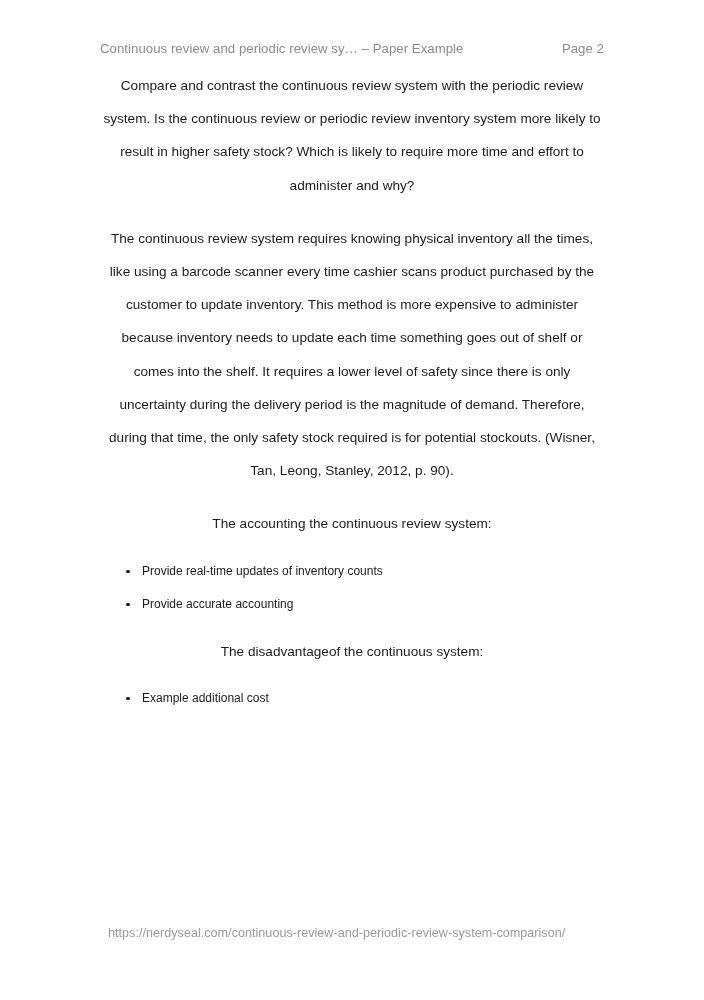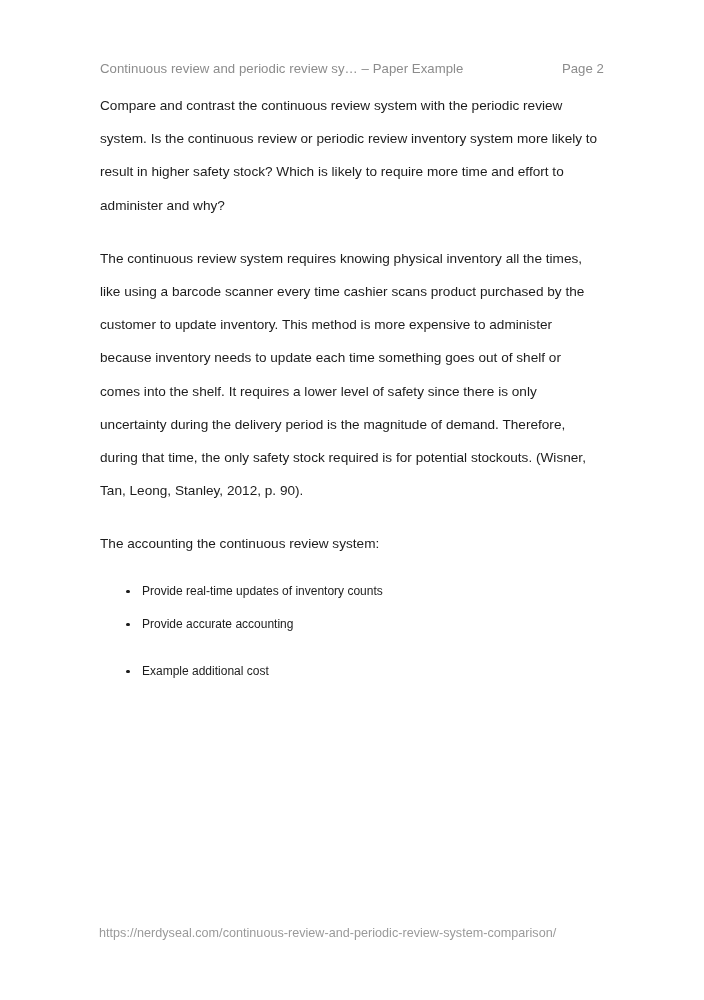--- a/index.html
+++ b/index.html
@@ -22,21 +22,21 @@
     inset: 0;
     background: #ffffff;
     padding: 0 100px 0 100px;
   }
 
   
   .doc-header {
     display: flex;
     align-items: baseline;
     justify-content: space-between;
-    padding-top: 61px;
+    padding-top: 41px;
     font-size: 13.2px;
     color: #8c8c8c;
     letter-spacing: 0.05px;
     white-space: nowrap;
   }
   .doc-header .title-text {
     overflow: hidden;
     text-overflow: ellipsis;
   }
   .doc-header .page-number {
@@ -47,21 +47,21 @@
   
   .content {
     margin-top: 13px;
   }
 
   p.para {
     margin: 0 0 20px 0;
     font-size: 13.6px;
     line-height: 33.2px;
     color: #1c1c1c;
-    text-align: left;
+    text-align: center;
     letter-spacing: 0.01px;
   }
 
   p.para.tight {
     margin-bottom: 14px;
   }
 
   ul.bullets {
     margin: 0 0 14px 0;
     padding: 0;
@@ -81,21 +81,21 @@
     top: 15px;
     width: 3.6px;
     height: 3.6px;
     border-radius: 50%;
     background: #1c1c1c;
   }
 
   
   .doc-footer {
     position: absolute;
-    left: 99px;
+    left: 108px;
     right: 72px;
     top: 925px;
     font-size: 12.6px;
     line-height: 16.5px;
     color: #9a9a9a;
     letter-spacing: 0.02px;
     word-break: break-word;
   }
 </style>
 </head>
@@ -120,20 +120,21 @@
       <li>
         <span class="dot"></span>
         <span>Provide real-time updates of inventory counts</span>
       </li>
       <li>
         <span class="dot"></span>
         <span>Provide accurate accounting</span>
       </li>
     </ul>
 
+    <p class="para tight">The disadvantageof the continuous system:</p>
 
     <ul class="bullets">
       <li>
         <span class="dot"></span>
         <span>Example additional cost</span>
       </li>
     </ul>
 
 
   </div>

